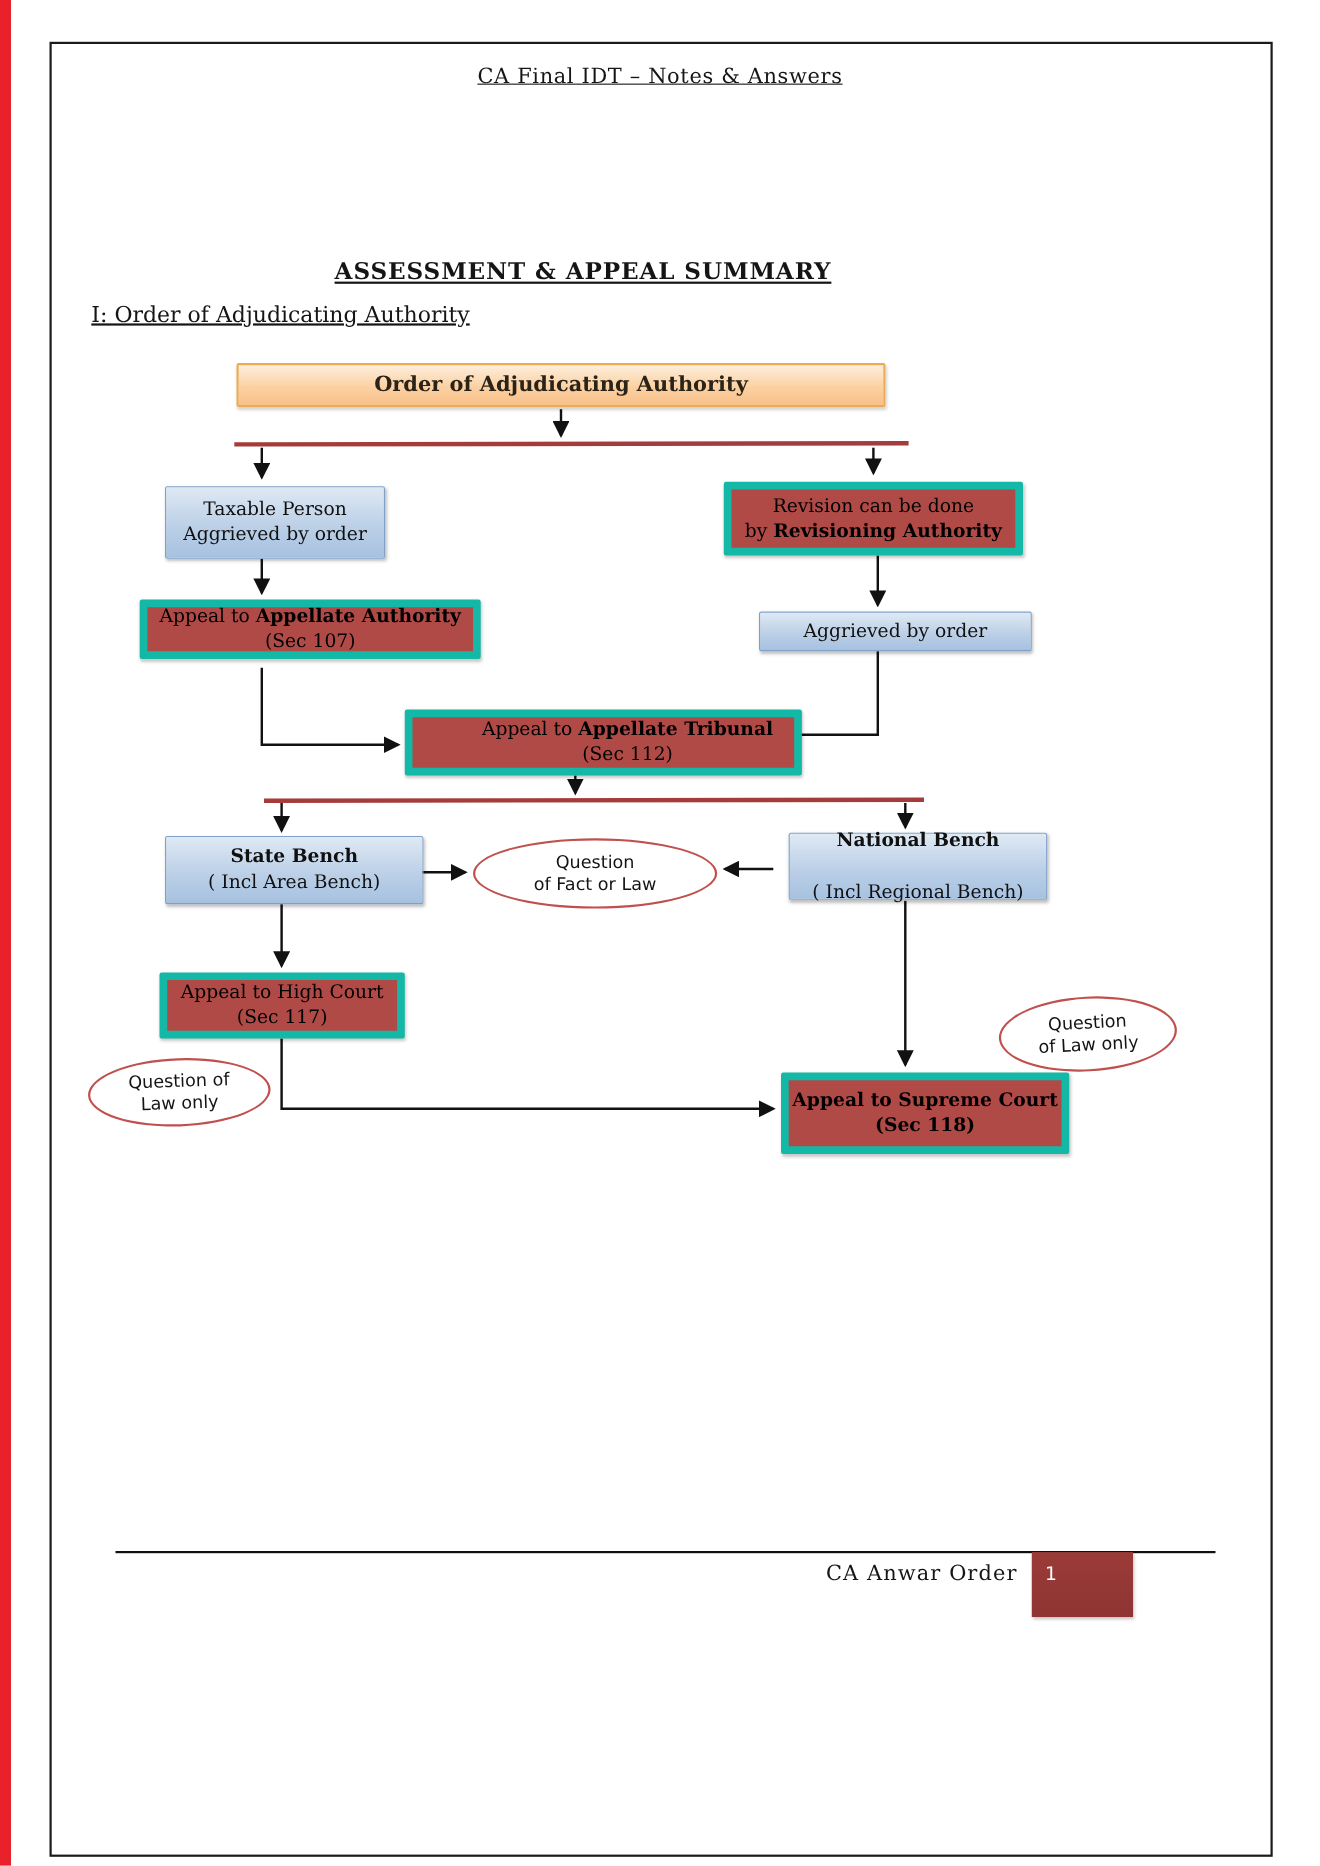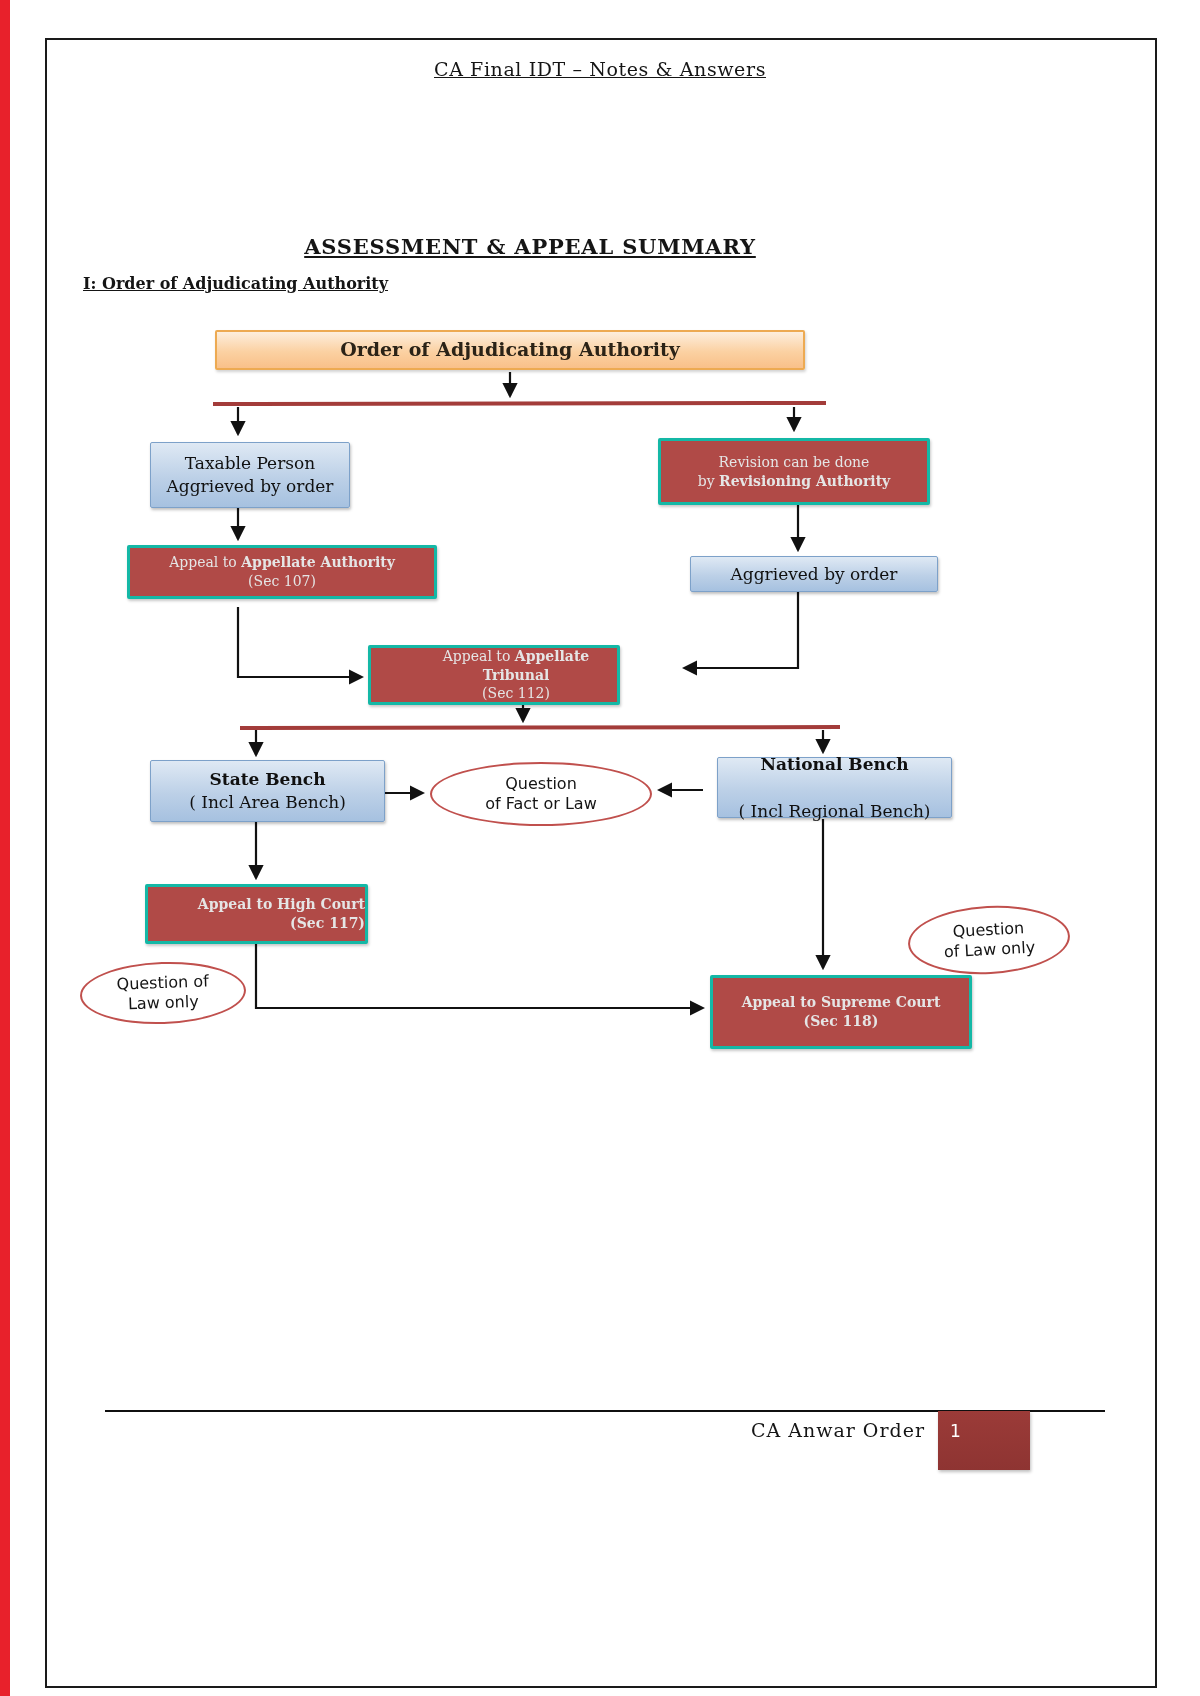--- a/index.html
+++ b/index.html
@@ -10,40 +10,40 @@
   }
   .red-stripe { position:absolute; left:0; top:0; width:10px; height:1696px; background:#e8212b; }
   .page-border { position:absolute; left:45px; top:38px; width:1112px; height:1650px; border:2px solid #1a1a1a; background:transparent; }
 
   .doc-header { position:absolute; top:58px; left:0; width:1200px; text-align:center; font-size:19px; letter-spacing:.6px; }
   .doc-header span { text-decoration:underline; }
 
   .doc-title { position:absolute; top:234px; left:0; width:1060px; text-align:center; font-size:21px; font-weight:bold; letter-spacing:.8px; }
   .doc-title span { text-decoration:underline; }
 
-  .section-heading { position:absolute; top:274px; left:83px; font-size:16px; font-weight:bold; }
+  .section-heading { position:absolute; top:274px; left:83px; font-size:20px; font-weight:normal; }
   .section-heading span { text-decoration:underline; }
 
   .box {
     position:absolute; display:flex; flex-direction:column; align-items:center; justify-content:center;
     text-align:center; line-height:1.35; border-radius:2px;
   }
   .box-orange {
     background:linear-gradient(180deg,#fdeedd 0%, #fbd1a2 55%, #f9c089 100%);
     border:2px solid #edaa52; font-weight:bold; font-size:19px; color:#2b2317;
     box-shadow:1px 2px 3px rgba(0,0,0,.18);
   }
   .box-blue {
     background:linear-gradient(180deg,#dfe9f4 0%, #bcd0e7 55%, #a6c1e0 100%);
     border:1.5px solid #7da1c9; font-size:17px; color:#101010;
     box-shadow:1px 2px 3px rgba(0,0,0,.25);
     margin-left:12px;
   }
   .box-red {
-    background:#b04a47; border:3px solid #14b8a6; color:#e5e5e5; font-size:14px;
+    background:#b04a47; border:7px solid #14b8a6; color:#000000; font-size:17px;
     box-shadow:1px 2px 3px rgba(0,0,0,.22);
   }
   .ellipse {
     position:absolute; border:2px solid #c0504d; border-radius:50%; background:#ffffff;
     display:flex; flex-direction:column; align-items:center; justify-content:center;
     text-align:center; font-family:"DejaVu Sans", sans-serif; font-size:16px; line-height:1.25; color:#141414;
   }
 
   svg.connectors { position:absolute; left:0; top:0; width:1200px; height:1696px; pointer-events:none; }
   .conn { stroke:#111111; stroke-width:2.2; fill:none; }
@@ -130,21 +130,21 @@
   <span>
     <span>Appeal to </span><strong>Appellate Authority</strong>
   </span>
   <span>(Sec 107)</span>
 </div>
 
 <div class="box box-blue" style="left:678px; top:556px; width:248px; height:36px;">
   <span>Aggrieved by order</span>
 </div>
 
-<div class="box box-red" style="left:368px; top:645px; width:252px; height:60px;padding-left:44px;">
+<div class="box box-red" style="left:368px; top:645px; width:361px; height:60px;padding-left:44px;">
   <span>
     <span>Appeal to </span><strong>Appellate Tribunal</strong>
   </span>
   <span>(Sec 112)</span>
 </div>
 
 <div class="box box-blue" style="left:138px; top:760px; width:235px; height:62px;">
   <strong>State Bench</strong>
   <span>( Incl Area Bench)</span>
 </div>
@@ -152,21 +152,21 @@
 <div class="box box-blue" style="left:705px; top:757px; width:235px; height:61px;gap:24px;">
   <strong>National Bench</strong>
   <span>( Incl Regional Bench)</span>
 </div>
 
 <div class="ellipse" style="left:430px; top:762px; width:222px; height:64px;">
   <span>Question</span>
   <span>of Fact or Law</span>
 </div>
 
-<div class="box box-red" style="left:145px; top:884px; width:223px; height:60px; font-weight:bold;align-items:flex-end;">
+<div class="box box-red" style="left:145px; top:884px; width:223px; height:60px; font-weight:normal;">
   <span>Appeal to High Court</span>
   <span>(Sec 117)</span>
 </div>
 
 <div class="ellipse" style="left:80px; top:962px; width:166px; height:62px; transform:rotate(-2deg);">
   <span>Question of</span>
   <span>Law only</span>
 </div>
 
 <div class="ellipse" style="left:908px; top:906px; width:162px; height:68px; transform:rotate(-3deg);">

